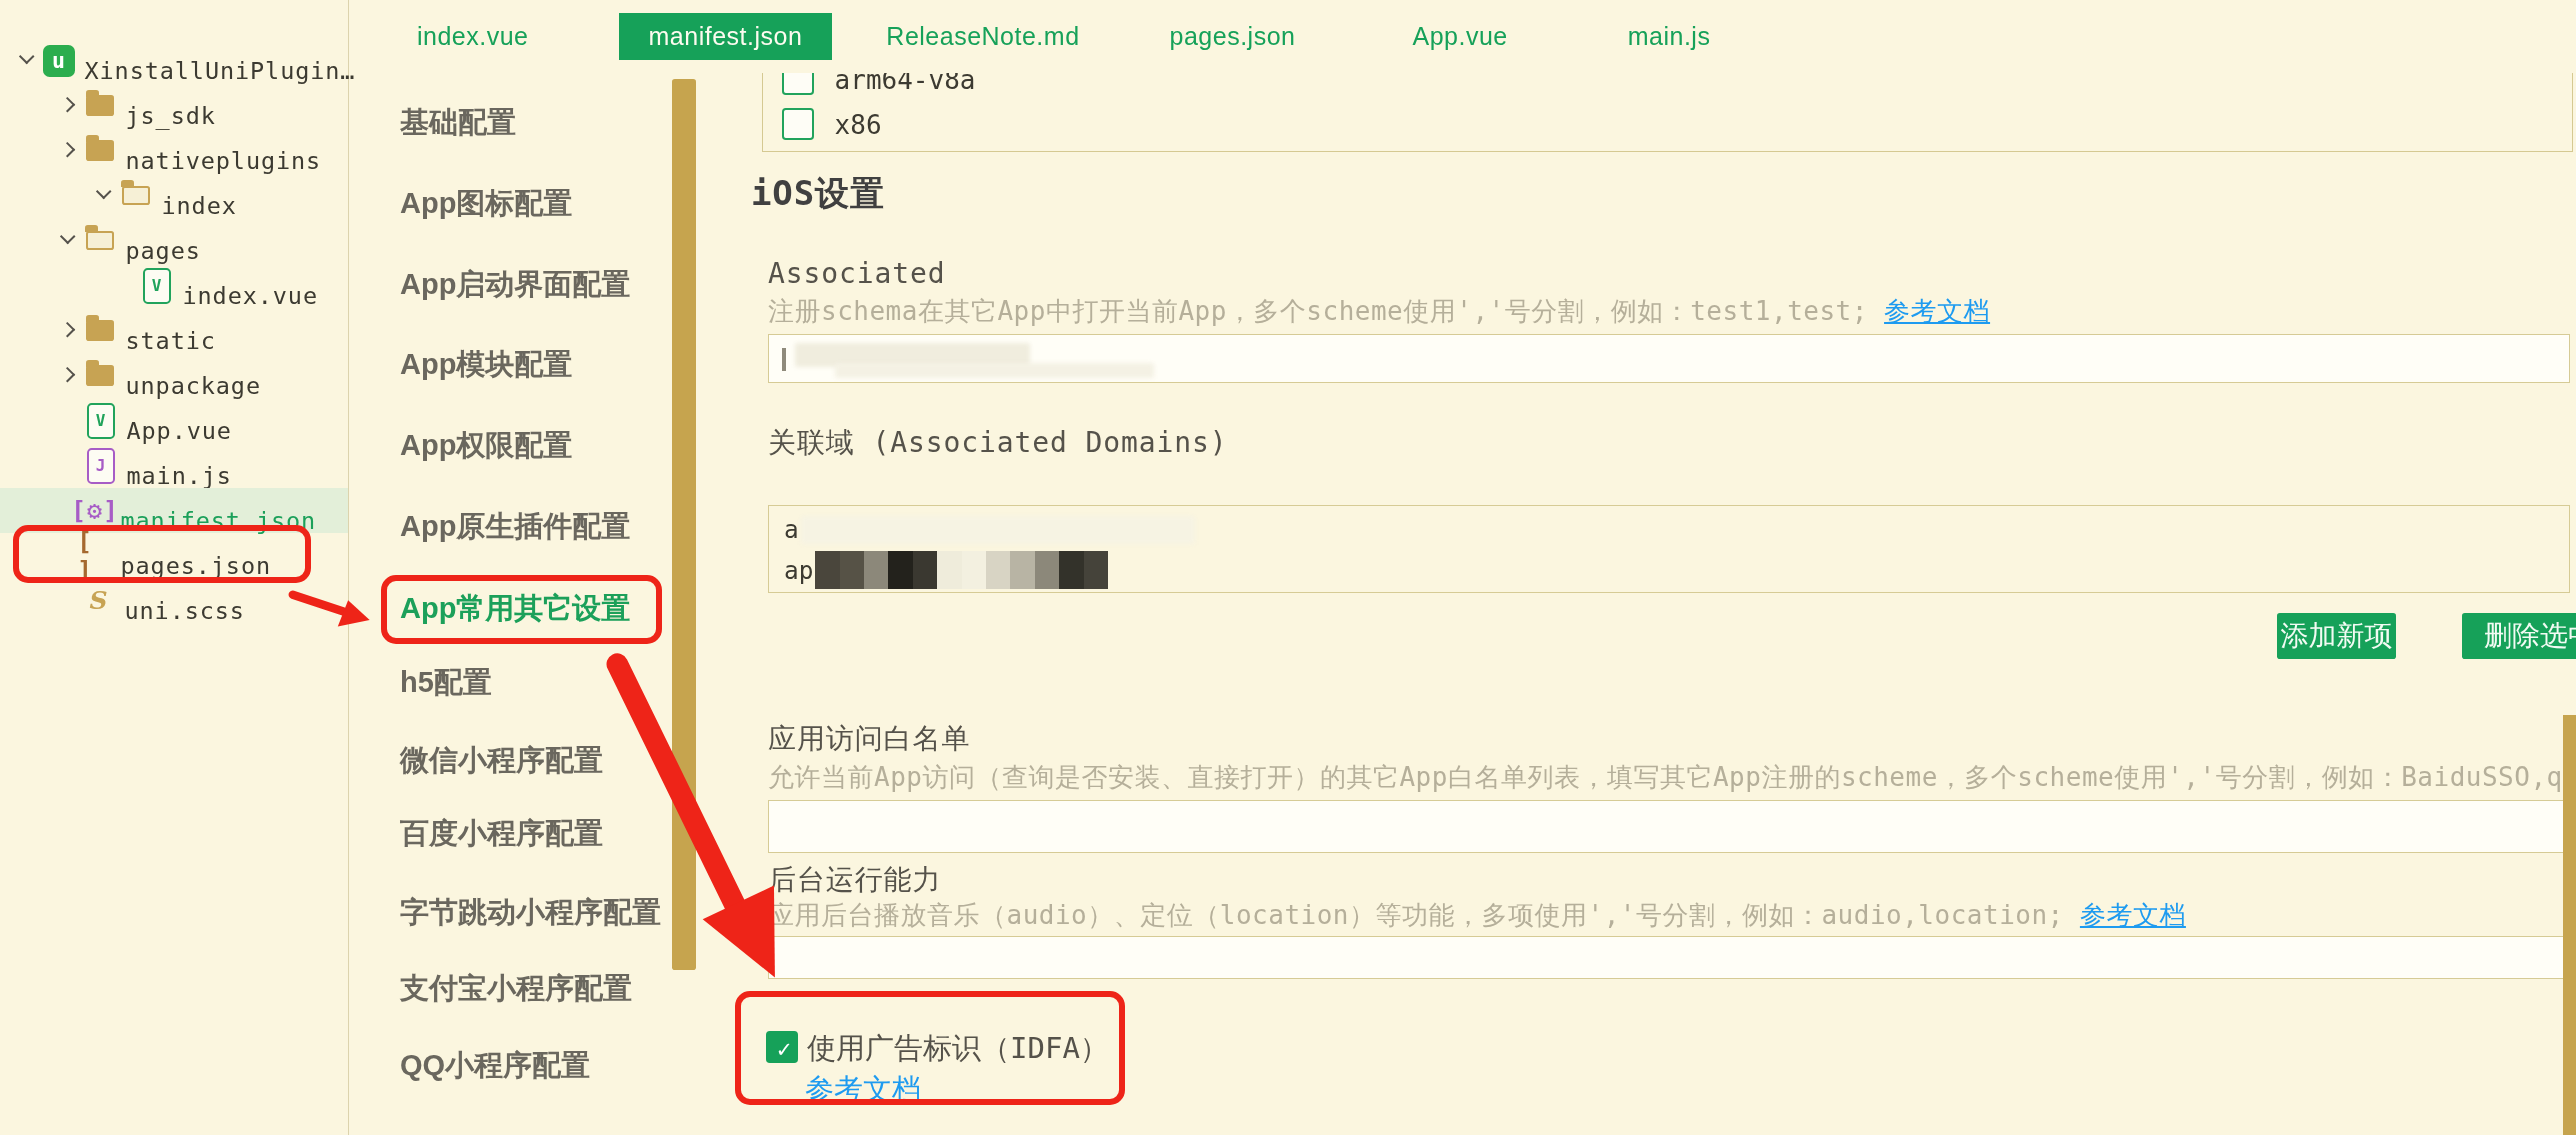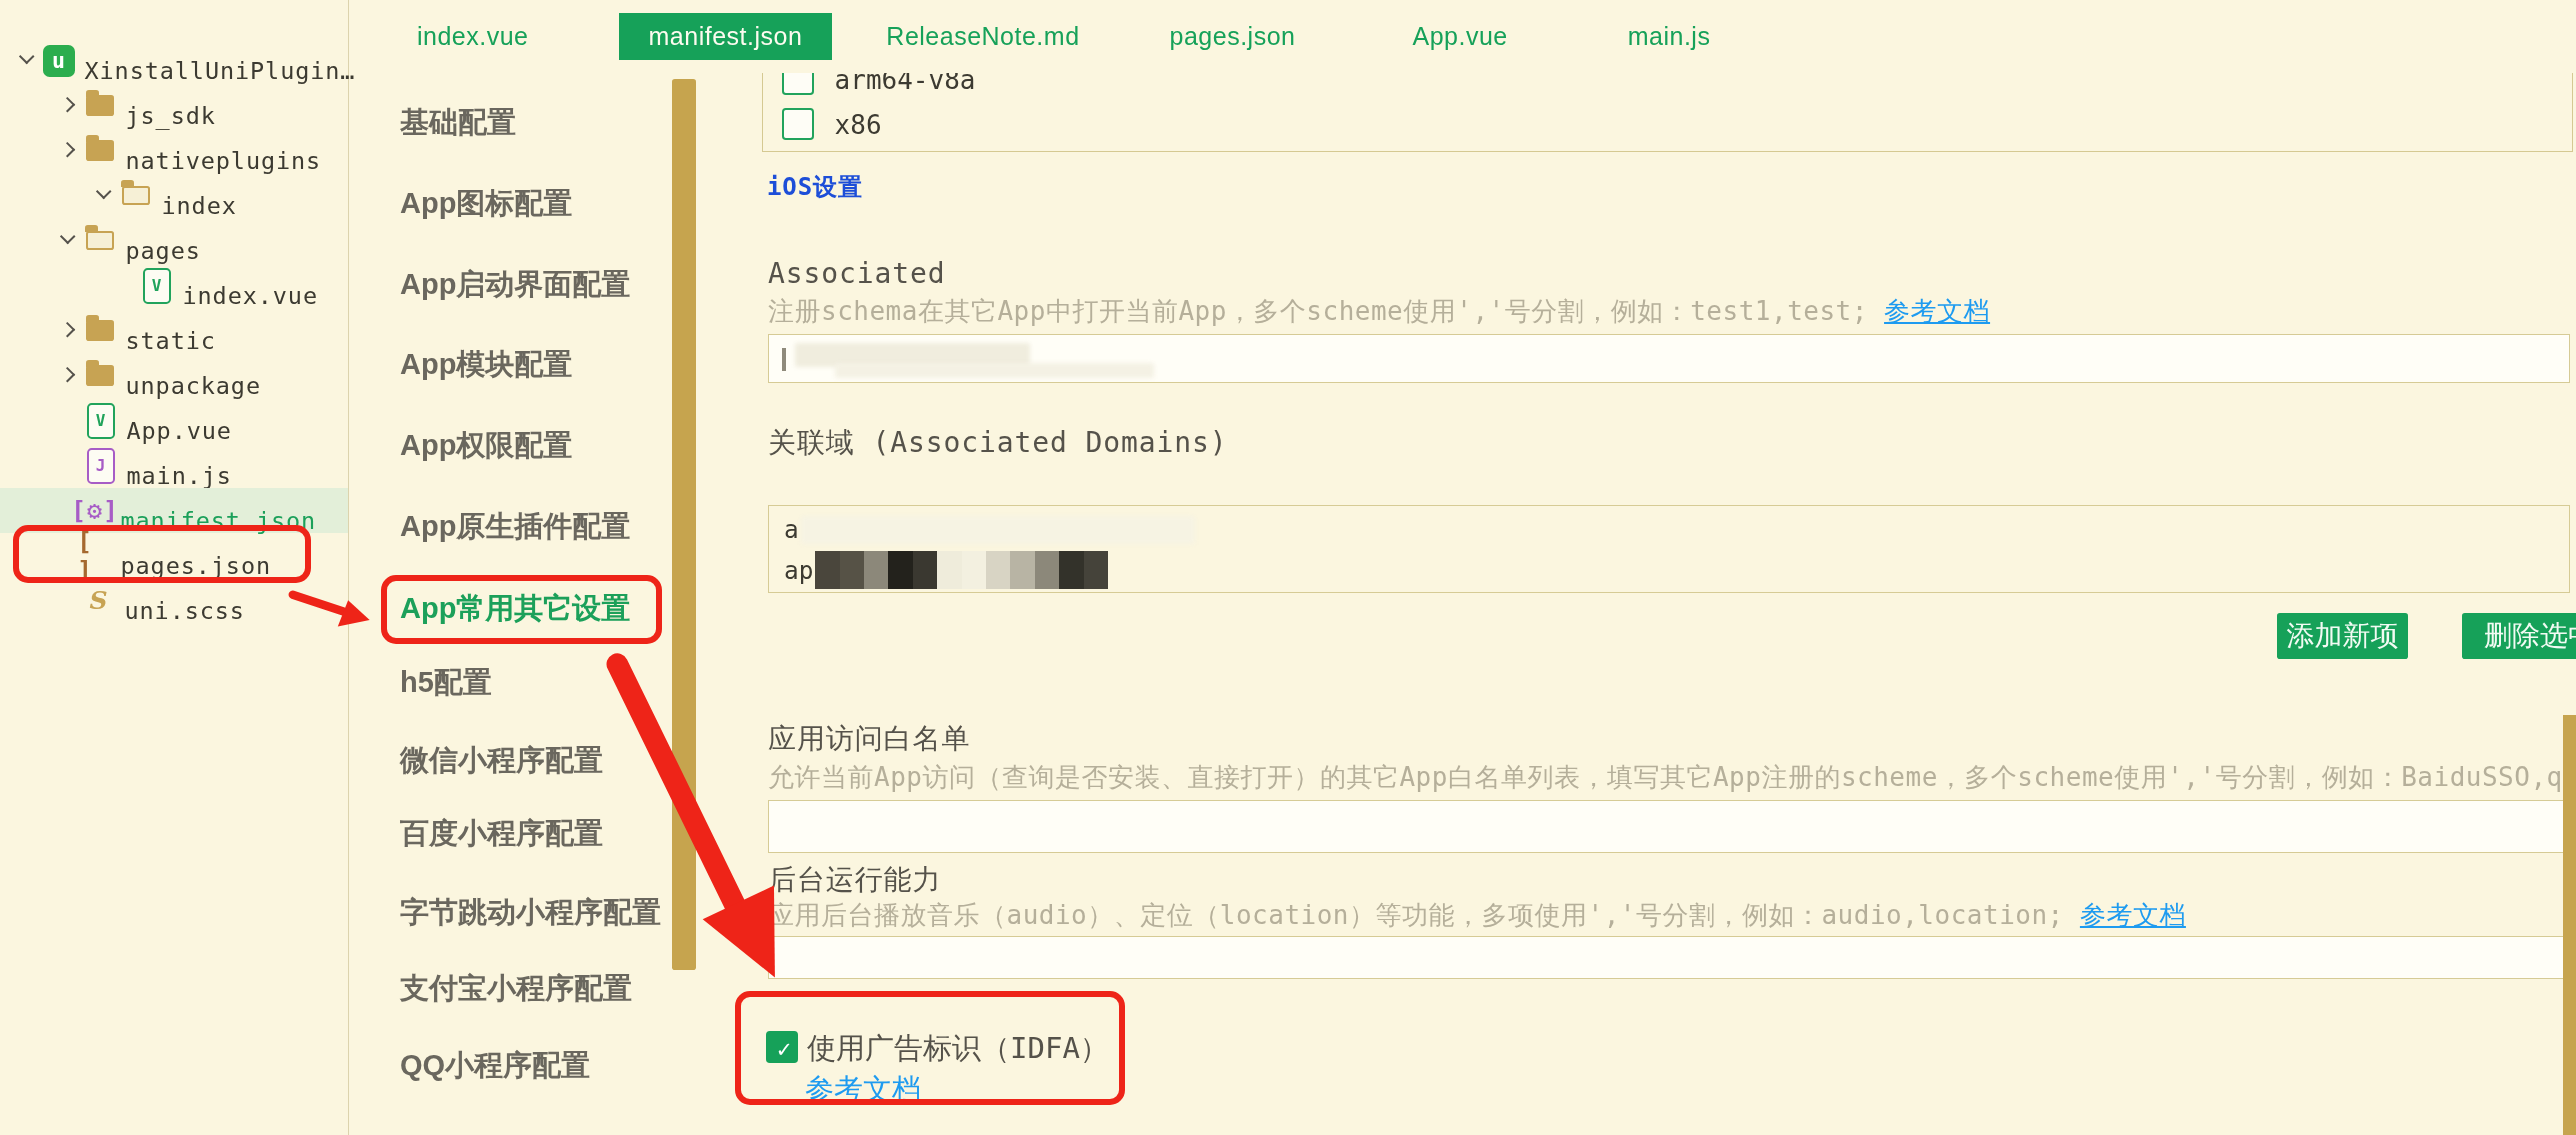--- a/index.html
+++ b/index.html
@@ -64,21 +64,21 @@
   .cpu-box{position:absolute;left:63px;top:-47px;width:1811px;height:199px;
            border:1.9px solid #D5C992;box-sizing:border-box;}
   .chk-row{position:absolute;left:19px;display:flex;align-items:flex-end;}
   .checkbox{width:32px;height:32px;border:2.8px solid #21A35C;border-radius:3.8px;
             background:#FEFDF6;box-sizing:border-box;flex:0 0 32px;}
   .checkbox.checked{background:#16A159;border-color:#16A159;position:relative;}
   .checkbox.checked::after{content:"✓";position:absolute;left:0;top:0;width:32px;height:32px;
             color:#FFF;font-size:23.5px;font-weight:bold;display:flex;align-items:center;justify-content:center;}
   .chk-label{margin-left:20.6px;font-size:26px;color:#3C3A31;}
 
-  .sec-header{position:absolute;left:68px;font-size:24px;font-weight:bold;color:#1d4ed8;letter-spacing:0.9px;}
+  .sec-header{position:absolute;left:52px;font-size:34px;font-weight:bold;color:#404040;letter-spacing:0.9px;}
   .field-label{position:absolute;left:69px;font-size:28px;color:#55524A;letter-spacing:0.9px;white-space:nowrap;}
   .field-desc{position:absolute;left:69px;font-size:26px;color:#B5AF9A;white-space:nowrap;letter-spacing:0.5px;}
   .field-desc a,.doc-link{color:#1E9BF0;text-decoration:underline;cursor:pointer;}
   .text-input{position:absolute;left:69px;width:1802px;background:#FFFEF7;
               border:1.9px solid #D6CB95;box-sizing:border-box;}
   .list-box{position:absolute;left:69px;width:1802px;height:88px;border:1.9px solid #D6CB95;
             box-sizing:border-box;background:#FBF6DF;}
   .lb-row{position:absolute;left:15px;display:flex;align-items:center;font-size:24.4px;color:#3C3A31;}
   .blob{filter:blur(1.9px);border-radius:2.8px;}
   .pxl{display:inline-block;width:24.4px;height:38px;}
@@ -244,21 +244,21 @@
         <span class="blob" style="width:394px;height:28px;background:#F6F3E3;margin-left:1.9px;"></span>
       </div>
       <div class="lb-row" style="top:45px;height:38px;">
         <span>ap</span>
         <span style="margin-left:1.9px;white-space:nowrap;font-size:0;">
           <i class="pxl" style="background:#4A463C;"></i><i class="pxl" style="background:#565246;"></i><i class="pxl" style="background:#8C887A;"></i><i class="pxl" style="background:#23221C;"></i><i class="pxl" style="background:#3A3830;"></i><i class="pxl" style="background:#EFECDB;"></i><i class="pxl" style="background:#F3F0E0;"></i><i class="pxl" style="background:#D8D4C4;"></i><i class="pxl" style="background:#B8B4A4;"></i><i class="pxl" style="background:#8C887A;"></i><i class="pxl" style="background:#33322A;"></i><i class="pxl" style="background:#45433A;"></i>
         </span>
       </div>
     </div>
 
-    <button class="btn mono" style="left:1578px;top:613px;width:131px;border:none;">添加新项</button>
+    <button class="btn mono" style="left:1578px;top:613px;width:119px;border:none;">添加新项</button>
     <button class="btn mono" style="left:1763px;top:613px;width:184px;border:none;">删除选中项</button>
 
     <div class="field-label" style="top:720px;">应用访问白名单</div>
     <div class="field-desc" style="top:760px;">
       <span>允许当前App访问（查询是否安装、直接打开）的其它App白名单列表，填写其它App注册的scheme，多个scheme使用','号分割，例如：BaiduSSO,qqmusic; </span>
     </div>
     <div class="text-input" style="top:800px;height:53px;"></div>
 
     <div class="field-label" style="top:861px;">后台运行能力</div>
     <div class="field-desc" style="top:898px;">

